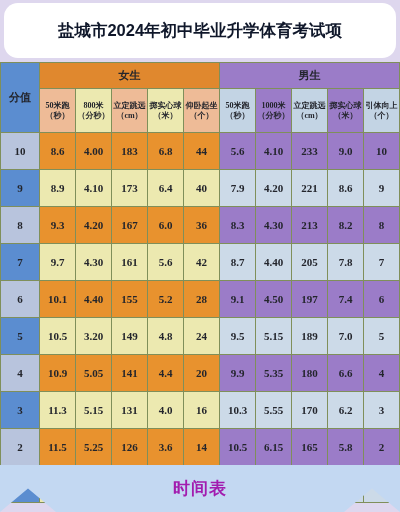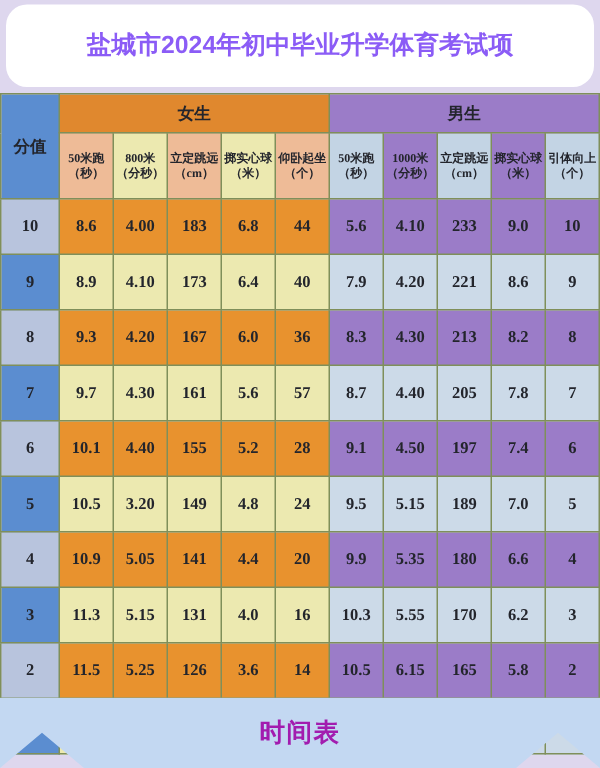--- a/index.html
+++ b/index.html
@@ -25,21 +25,21 @@
     background: #ffffff;
     border-radius: 14px;
     box-sizing: border-box;
     display: flex;
     flex-direction: column;
     align-items: center;
     justify-content: center;
     padding: 0 6px;
   }
   .title-line {
-    color: #8b5cf6;
+    color: #0f172a;
     font-weight: bold;
     font-size: 16.5px;
     line-height: 25px;
     letter-spacing: 0px;
     white-space: nowrap;
     text-align: center;
   }
 
   
   .table-wrap {
@@ -211,21 +211,21 @@
         <td class="cell m-odd">8.2</td>
         <td class="cell m-odd">8</td>
       </tr>
 
       <tr>
         <td class="score s-even">7</td>
         <td class="cell f-even">9.7</td>
         <td class="cell f-even">4.30</td>
         <td class="cell f-even">161</td>
         <td class="cell f-even">5.6</td>
-        <td class="cell f-even">57</td>
+        <td class="cell f-even">42</td>
         <td class="cell m-even">8.7</td>
         <td class="cell m-even">4.40</td>
         <td class="cell m-even">205</td>
         <td class="cell m-even">7.8</td>
         <td class="cell m-even">7</td>
       </tr>
 
       <tr>
         <td class="score s-odd">6</td>
         <td class="cell f-odd">10.1</td>

